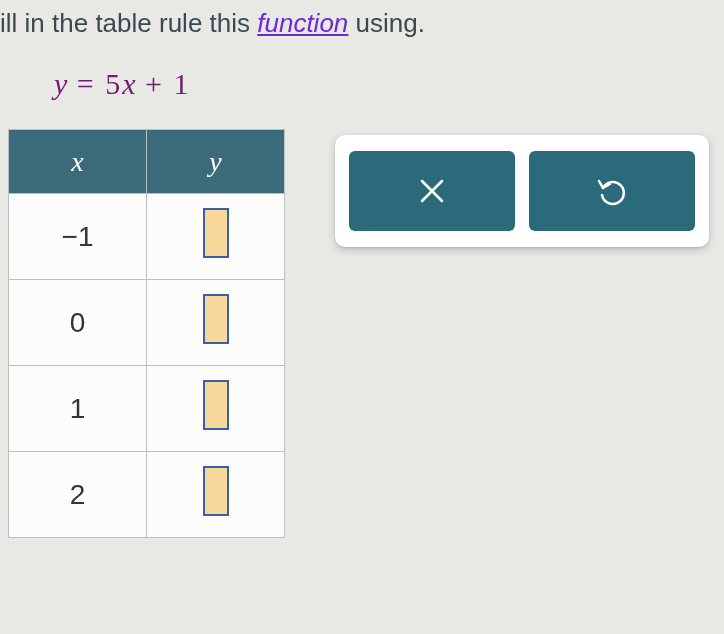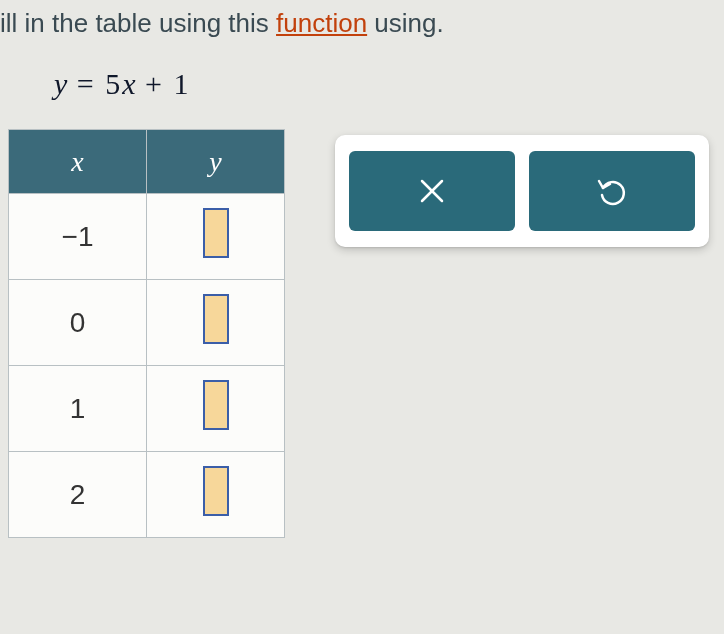--- a/index.html
+++ b/index.html
@@ -10,29 +10,30 @@
       height: 634px;
       overflow: hidden;
       color: #3a4a52;
     }
     .instruction {
       font-size: 26px;
       padding: 8px 0 0 0;
       color: #3a4a52;
     }
     .link {
-      color: #c2410c;
+      color: #6d28d9;
       text-decoration: underline;
       cursor: pointer;
+      font-style: italic;
     }
     .equation {
       font-size: 30px;
       font-style: italic;
       font-family: 'Times New Roman', Times, serif;
-      color: #0f172a;
+      color: #701a75;
       padding: 28px 0 28px 54px;
     }
     .equation .eq-y, .equation .eq-x { font-style: italic; }
     .equation .eq-op { font-style: normal; padding: 0 2px; }
     .main-row {
       display: flex;
       align-items: flex-start;
       gap: 50px;
       padding-left: 8px;
     }
@@ -88,21 +89,21 @@
       justify-content: center;
       cursor: pointer;
       color: #fff;
     }
     .btn svg { stroke: #fff; }
   </style>
 </head>
 <body>
 
 <div class="instruction">
-  <span>ill in the table using this </span><span class="link">function</span><span> using.</span>
+  <span>ill in the table rule this </span><span class="link">function</span><span> using.</span>
 </div>
 
 <div class="equation">
   <span class="eq-y">y</span>
   <span class="eq-op">=</span>
   <span class="eq-op">5</span><span class="eq-x">x</span>
   <span class="eq-op">+</span>
   <span class="eq-op">1</span>
 </div>
 

